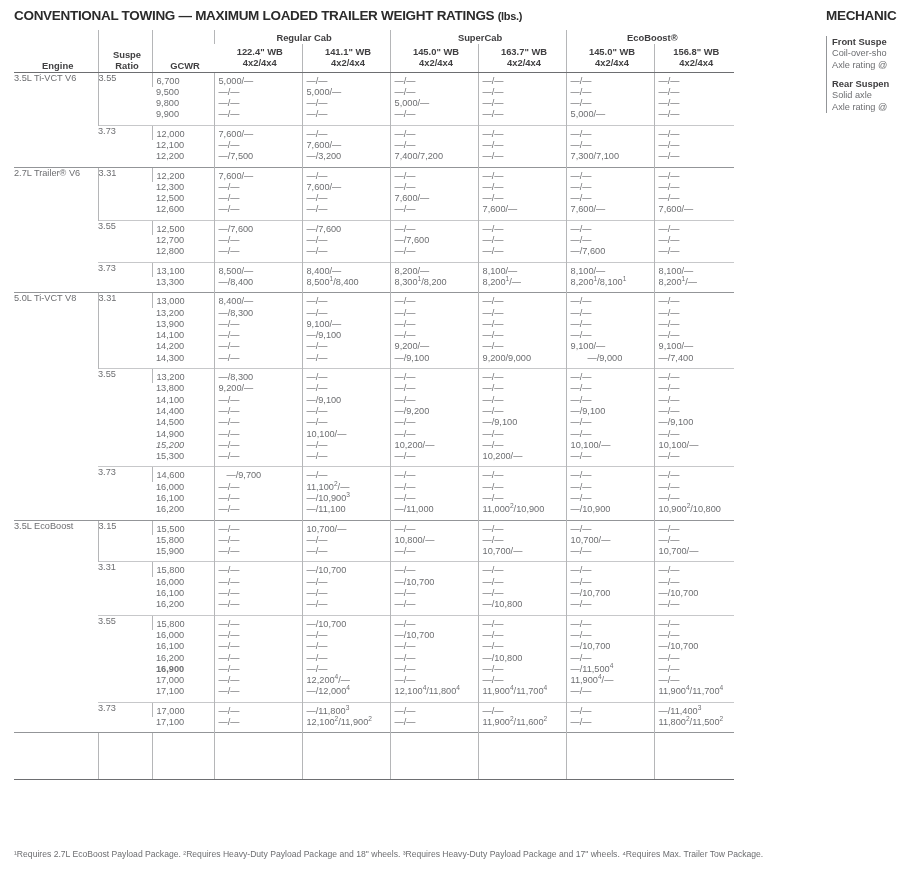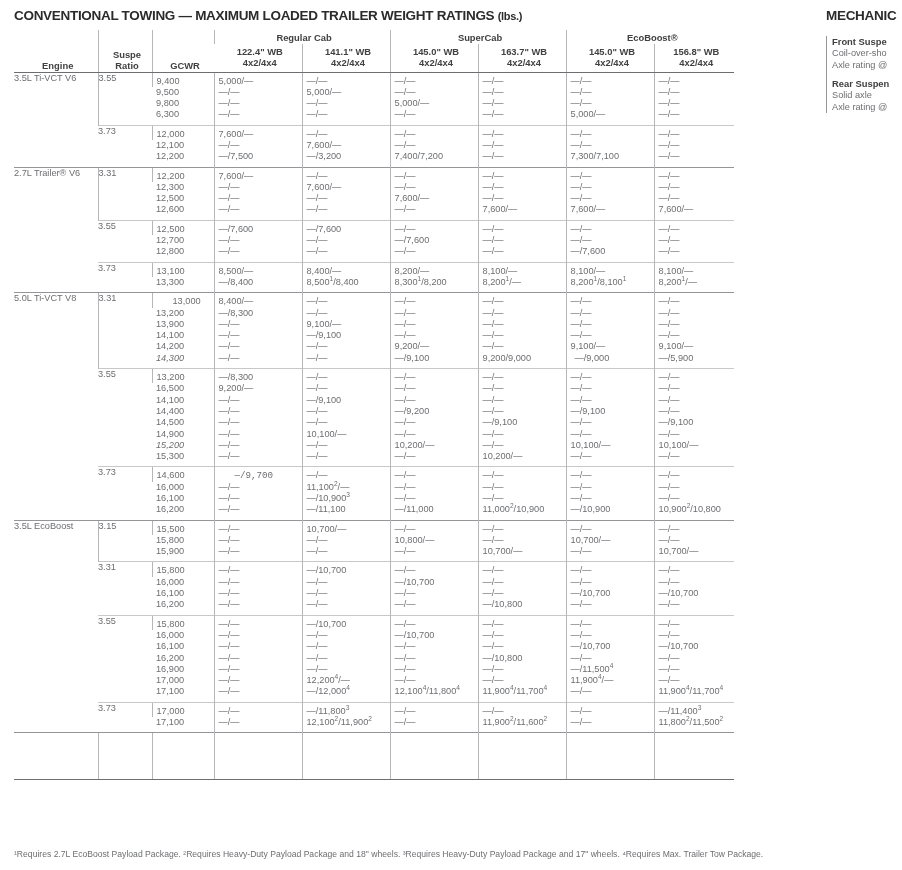--- a/index.html
+++ b/index.html
@@ -129,21 +129,21 @@
         <th class="hdr-bottom"><span>145.0" WB</span><br><span>4x2/4x4</span></th>
         <th class="hdr-bottom"><span>163.7" WB</span><br><span>4x2/4x4</span></th>
         <th class="hdr-bottom"><span>145.0" WB</span><br><span>4x2/4x4</span></th>
         <th class="hdr-bottom"><span>156.8" WB</span><br><span>4x2/4x4</span></th>
       </tr>
   </thead>
   <tbody id="tbody">
       <tr class="grp-top">
         <td rowspan="7" class="cellpad engine-cell">3.5L Ti-VCT V6</td>
         <td rowspan="4" class="cellpad">3.55</td>
-        <td class="numcol" style="padding: 3px 0px 0px 4px;">9,400</td>
+        <td class="numcol" style="padding: 3px 0px 0px 4px;">6,700</td>
         <td class="numcol" style="padding: 3px 0px 0px 4px;">5,000/—</td>
         <td class="numcol" style="padding: 3px 0px 0px 4px;">—/—</td>
         <td class="numcol" style="padding: 3px 0px 0px 4px;">—/—</td>
         <td class="numcol" style="padding: 3px 0px 0px 4px;">—/—</td>
         <td class="numcol" style="padding: 3px 0px 0px 4px;">—/—</td>
         <td class="numcol" style="padding: 3px 0px 0px 4px;">—/—</td>
       </tr>
       <tr>
         <td class="numcol" style="padding: 0px 0px 0px 4px;">9,500</td>
         <td class="numcol" style="padding: 0px 0px 0px 4px;">—/—</td>
@@ -156,21 +156,21 @@
       <tr>
         <td class="numcol" style="padding: 0px 0px 0px 4px;">9,800</td>
         <td class="numcol" style="padding: 0px 0px 0px 4px;">—/—</td>
         <td class="numcol" style="padding: 0px 0px 0px 4px;">—/—</td>
         <td class="numcol" style="padding: 0px 0px 0px 4px;">5,000/—</td>
         <td class="numcol" style="padding: 0px 0px 0px 4px;">—/—</td>
         <td class="numcol" style="padding: 0px 0px 0px 4px;">—/—</td>
         <td class="numcol" style="padding: 0px 0px 0px 4px;">—/—</td>
       </tr>
       <tr>
-        <td class="numcol" style="padding: 0px 0px 4px 4px;">6,300</td>
+        <td class="numcol" style="padding: 0px 0px 4px 4px;">9,900</td>
         <td class="numcol" style="padding: 0px 0px 4px 4px;">—/—</td>
         <td class="numcol" style="padding: 0px 0px 4px 4px;">—/—</td>
         <td class="numcol" style="padding: 0px 0px 4px 4px;">—/—</td>
         <td class="numcol" style="padding: 0px 0px 4px 4px;">—/—</td>
         <td class="numcol" style="padding: 0px 0px 4px 4px;">5,000/—</td>
         <td class="numcol" style="padding: 0px 0px 4px 4px;">—/—</td>
       </tr>
       <tr class="sub-top">
         <td rowspan="3" class="cellpad">3.73</td>
         <td class="numcol" style="padding: 3px 0px 0px 4px;">12,000</td>
@@ -280,21 +280,21 @@
         <td class="numcol" style="padding: 0px 0px 4px 4px;">—/8,400</td>
         <td class="numcol" style="padding: 0px 0px 4px 4px;">8,500<sup>1</sup>/8,400</td>
         <td class="numcol" style="padding: 0px 0px 4px 4px;">8,300<sup>1</sup>/8,200</td>
         <td class="numcol" style="padding: 0px 0px 4px 4px;">8,200<sup>1</sup>/—</td>
         <td class="numcol" style="padding: 0px 0px 4px 4px;">8,200<sup>1</sup>/8,100<sup>1</sup></td>
         <td class="numcol" style="padding: 0px 0px 4px 4px;">8,200<sup>1</sup>/—</td>
       </tr>
       <tr class="grp-top">
         <td rowspan="18" class="cellpad engine-cell">5.0L Ti-VCT V8</td>
         <td rowspan="6" class="cellpad">3.31</td>
-        <td class="numcol" style="padding: 3px 0px 0px 20px;">13,000</td>
+        <td class="numcol" style="padding: 3px 0px 0px 4px;">13,000</td>
         <td class="numcol" style="padding: 3px 0px 0px 4px;">8,400/—</td>
         <td class="numcol" style="padding: 3px 0px 0px 4px;">—/—</td>
         <td class="numcol" style="padding: 3px 0px 0px 4px;">—/—</td>
         <td class="numcol" style="padding: 3px 0px 0px 4px;">—/—</td>
         <td class="numcol" style="padding: 3px 0px 0px 4px;">—/—</td>
         <td class="numcol" style="padding: 3px 0px 0px 4px;">—/—</td>
       </tr>
       <tr>
         <td class="numcol" style="padding: 0px 0px 0px 4px;">13,200</td>
         <td class="numcol" style="padding: 0px 0px 0px 4px;">—/8,300</td>
@@ -325,40 +325,40 @@
       <tr>
         <td class="numcol" style="padding: 0px 0px 0px 4px;">14,200</td>
         <td class="numcol" style="padding: 0px 0px 0px 4px;">—/—</td>
         <td class="numcol" style="padding: 0px 0px 0px 4px;">—/—</td>
         <td class="numcol" style="padding: 0px 0px 0px 4px;">9,200/—</td>
         <td class="numcol" style="padding: 0px 0px 0px 4px;">—/—</td>
         <td class="numcol" style="padding: 0px 0px 0px 4px;">9,100/—</td>
         <td class="numcol" style="padding: 0px 0px 0px 4px;">9,100/—</td>
       </tr>
       <tr>
-        <td class="numcol" style="padding: 0px 0px 4px 4px; font-style: italic;">14,300</td>
+        <td class="numcol" style="padding: 0px 0px 4px 4px;">14,300</td>
         <td class="numcol" style="padding: 0px 0px 4px 4px;">—/—</td>
         <td class="numcol" style="padding: 0px 0px 4px 4px;">—/—</td>
         <td class="numcol" style="padding: 0px 0px 4px 4px;">—/9,100</td>
         <td class="numcol" style="padding: 0px 0px 4px 4px;">9,200/9,000</td>
-        <td class="numcol" style="padding: 0px 0px 4px 8px;">—/9,000</td>
-        <td class="numcol" style="padding: 0px 0px 4px 4px;">—/5,900</td>
+        <td class="numcol" style="padding: 0px 0px 4px 21px;">—/9,000</td>
+        <td class="numcol" style="padding: 0px 0px 4px 4px;">—/7,400</td>
       </tr>
       <tr class="sub-top">
         <td rowspan="8" class="cellpad">3.55</td>
         <td class="numcol" style="padding: 3px 0px 0px 4px;">13,200</td>
         <td class="numcol" style="padding: 3px 0px 0px 4px;">—/8,300</td>
         <td class="numcol" style="padding: 3px 0px 0px 4px;">—/—</td>
         <td class="numcol" style="padding: 3px 0px 0px 4px;">—/—</td>
         <td class="numcol" style="padding: 3px 0px 0px 4px;">—/—</td>
         <td class="numcol" style="padding: 3px 0px 0px 4px;">—/—</td>
         <td class="numcol" style="padding: 3px 0px 0px 4px;">—/—</td>
       </tr>
       <tr>
-        <td class="numcol" style="padding: 0px 0px 0px 4px;">16,500</td>
+        <td class="numcol" style="padding: 0px 0px 0px 4px;">13,800</td>
         <td class="numcol" style="padding: 0px 0px 0px 4px;">9,200/—</td>
         <td class="numcol" style="padding: 0px 0px 0px 4px;">—/—</td>
         <td class="numcol" style="padding: 0px 0px 0px 4px;">—/—</td>
         <td class="numcol" style="padding: 0px 0px 0px 4px;">—/—</td>
         <td class="numcol" style="padding: 0px 0px 0px 4px;">—/—</td>
         <td class="numcol" style="padding: 0px 0px 0px 4px;">—/—</td>
       </tr>
       <tr>
         <td class="numcol" style="padding: 0px 0px 0px 4px;">14,100</td>
         <td class="numcol" style="padding: 0px 0px 0px 4px;">—/—</td>
@@ -409,21 +409,21 @@
         <td class="numcol" style="padding: 0px 0px 4px 4px;">—/—</td>
         <td class="numcol" style="padding: 0px 0px 4px 4px;">—/—</td>
         <td class="numcol" style="padding: 0px 0px 4px 4px;">—/—</td>
         <td class="numcol" style="padding: 0px 0px 4px 4px;">10,200/—</td>
         <td class="numcol" style="padding: 0px 0px 4px 4px;">—/—</td>
         <td class="numcol" style="padding: 0px 0px 4px 4px;">—/—</td>
       </tr>
       <tr class="sub-top">
         <td rowspan="4" class="cellpad">3.73</td>
         <td class="numcol" style="padding: 3px 0px 0px 4px;">14,600</td>
-        <td class="numcol" style="padding: 3px 0px 0px 20px; font-family: Liberation Mono, monospace;">—/9,700</td>
+        <td class="numcol" style="padding: 3px 0px 0px 12px;">—/9,700</td>
         <td class="numcol" style="padding: 3px 0px 0px 4px;">—/—</td>
         <td class="numcol" style="padding: 3px 0px 0px 4px;">—/—</td>
         <td class="numcol" style="padding: 3px 0px 0px 4px;">—/—</td>
         <td class="numcol" style="padding: 3px 0px 0px 4px;">—/—</td>
         <td class="numcol" style="padding: 3px 0px 0px 4px;">—/—</td>
       </tr>
       <tr>
         <td class="numcol" style="padding: 0px 0px 0px 4px;">16,000</td>
         <td class="numcol" style="padding: 0px 0px 0px 4px;">—/—</td>
         <td class="numcol" style="padding: 0px 0px 0px 4px;">11,100<sup>2</sup>/—</td>
@@ -547,21 +547,21 @@
       <tr>
         <td class="numcol" style="padding: 0px 0px 0px 4px;">16,200</td>
         <td class="numcol" style="padding: 0px 0px 0px 4px;">—/—</td>
         <td class="numcol" style="padding: 0px 0px 0px 4px;">—/—</td>
         <td class="numcol" style="padding: 0px 0px 0px 4px;">—/—</td>
         <td class="numcol" style="padding: 0px 0px 0px 4px;">—/10,800</td>
         <td class="numcol" style="padding: 0px 0px 0px 4px;">—/—</td>
         <td class="numcol" style="padding: 0px 0px 0px 4px;">—/—</td>
       </tr>
       <tr>
-        <td class="numcol" style="padding: 0px 0px 0px 4px;">16,900</td>
+        <td class="numcol" style="padding: 0px 0px 0px 4px; font-weight: bold;">16,900</td>
         <td class="numcol" style="padding: 0px 0px 0px 4px;">—/—</td>
         <td class="numcol" style="padding: 0px 0px 0px 4px;">—/—</td>
         <td class="numcol" style="padding: 0px 0px 0px 4px;">—/—</td>
         <td class="numcol" style="padding: 0px 0px 0px 4px;">—/—</td>
         <td class="numcol" style="padding: 0px 0px 0px 4px;">—/11,500<sup>4</sup></td>
         <td class="numcol" style="padding: 0px 0px 0px 4px;">—/—</td>
       </tr>
       <tr>
         <td class="numcol" style="padding: 0px 0px 0px 4px;">17,000</td>
         <td class="numcol" style="padding: 0px 0px 0px 4px;">—/—</td>

